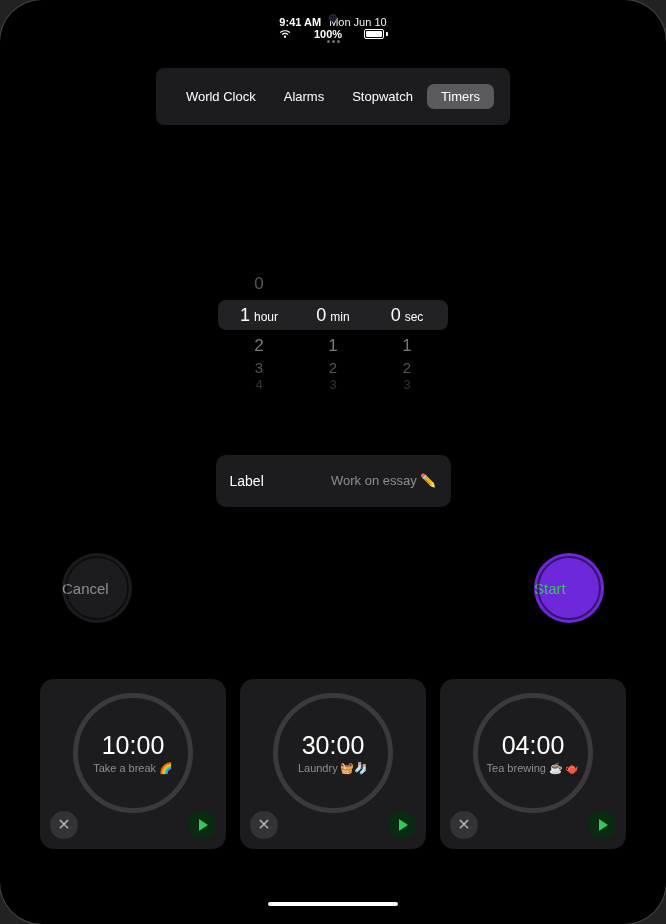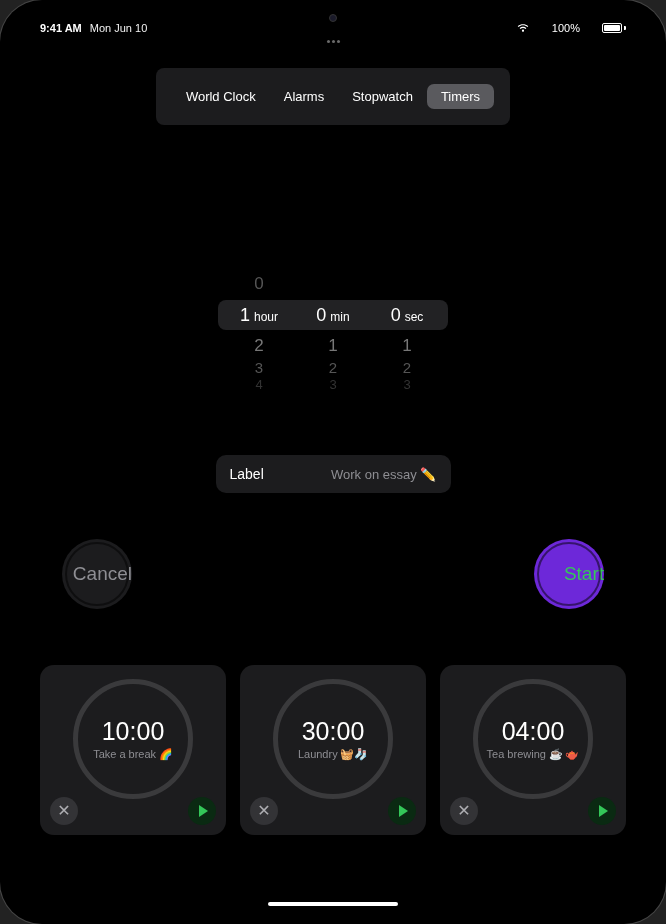--- a/index.html
+++ b/index.html
@@ -1,25 +1,25 @@
 <!DOCTYPE html>
 <html><head>
   <meta charset="utf-8">
   <style>
     * { margin: 0; padding: 0; box-sizing: border-box; font-family: -apple-system, BlinkMacSystemFont, 'Segoe UI', Helvetica, Arial, sans-serif; }
     body { background: #222; display: flex; justify-content: center; align-items: center; min-height: 100vh; }
     .device { width: 666px; height: 924px; background: #000; border-radius: 42px; padding: 10px; position: relative; box-shadow: 0 0 0 1px #444; }
     .screen { width: 100%; height: 100%; background: #000; border-radius: 34px; overflow: hidden; position: relative; }
     .camera-dot { position: absolute; top: 14px; left: 50%; transform: translateX(-50%); width: 8px; height: 8px; border-radius: 50%; background: #1a1a2a; border: 1px solid #333; z-index: 5; }
     
-    .status-bar { display: flex; justify-content: space-between; align-items: center; padding: 6px 30px 0 30px; height: 30px; color: #fff; font-size: 11px; }
+    .status-bar { display: flex; justify-content: center; align-items: center; padding: 6px 30px 0 30px; height: 30px; color: #fff; font-size: 11px; flex-direction: column; }
     .status-left { display: flex; gap: 8px; align-items: baseline; }
     .status-time { font-weight: 600; }
     .status-date { font-weight: 400; opacity: 0.95; }
-    .status-right { display: flex; align-items: center; gap: 22px; }
+    .status-right { display: flex; align-items: center; gap: 22px; font-weight: bold; }
     .wifi-icon { width: 14px; height: 10px; }
     .battery { display: flex; align-items: center; gap: 2px; }
     .battery-body { width: 20px; height: 10px; border: 1px solid #fff; border-radius: 2px; position: relative; }
     .battery-fill { position: absolute; inset: 1px; background: #fff; border-radius: 1px; }
     .battery-tip { width: 2px; height: 4px; background: #fff; border-radius: 0 1px 1px 0; }
     
     .grab-pill { position: absolute; top: 30px; left: 50%; transform: translateX(-50%); width: 22px; height: 4px; display:flex; gap:2px; justify-content:center; }
     .grab-pill span { width:3px; height:3px; border-radius:50%; background:#6a6a6a; }
     
     .seg-control { display: flex; justify-content: center; margin-top: 28px; }
@@ -34,27 +34,27 @@
     .picker-val { position: relative; z-index: 1; color: #fff; font-size: 18px; line-height: 30px; display:flex; justify-content:center; align-items:baseline; gap:4px; }
     .picker-val .unit { font-size: 12px; }
     .picker-fade { position: absolute; width: 100%; text-align: center; color: #555; font-size: 17px; }
     .fade-above-1 { top: -26px; }
     .fade-below-1 { bottom: -26px; color:#777; }
     .fade-below-2 { bottom: -46px; color:#555; font-size:15px; }
     .fade-below-3 { bottom: -62px; color:#333; font-size:13px; }
     .picker-center-row { position:relative; height:30px; margin-top:45px; }
 
     .settings-card { margin: 80px auto 0; width: 235px; background: #1c1c1e; border-radius: 10px; overflow: hidden; }
-    .settings-row { display: flex; justify-content: space-between; align-items: flex-end; padding: 11px 14px; color: #fff; font-size: 14px; }
+    .settings-row { display: flex; justify-content: space-between; align-items: flex-start; padding: 18px 14px; color: #fff; font-size: 14px; }
     .settings-row + .settings-row { border-top: 1px solid #333; }
     .settings-val { color: #8e8e93; display:flex; align-items:center; gap:4px; font-size:13px;}
     .chevron { color:#6a6a6e; font-size:16px; }
 
     .big-buttons { margin-top: 46px; display: flex; justify-content: space-between; padding: 0 52px; }
-    .round-btn { width: 70px; height: 70px; border-radius: 50%; display: flex; align-items: center; justify-content: flex-end; font-size: 19px; position: relative; cursor: pointer; }
+    .round-btn { width: 70px; height: 70px; border-radius: 50%; display: flex; align-items: center; justify-content: flex-start; font-size: 15px; position: relative; cursor: pointer; }
     .round-btn::before { content: ''; position: absolute; inset: 3px; border: 2px solid rgba(0,0,0,0.5); border-radius: 50%; }
     .btn-cancel { background: #1c1c1e; color: #8e8e93; }
     .btn-start { background: #6d28d9; color: #34c759; }
 
     .recent-section { margin-top: 56px; padding: 0 30px; }
     .recent-title { color: #fff; font-size: 17px; font-weight: 600; margin-bottom: 14px; }
     .recent-grid { display: flex; gap: 14px; }
     .recent-card { flex: 1; background: #1c1c1e; border-radius: 14px; padding: 14px 12px 0; position: relative; height: 170px; display:flex; flex-direction:column; align-items:center; }
     .dial { width: 120px; height: 120px; border-radius: 50%; border: 5px solid #3a3a3c; display: flex; flex-direction: column; align-items: center; justify-content: center; }
     .dial-time { color: #fff; font-size: 25px; font-weight: 300; }

